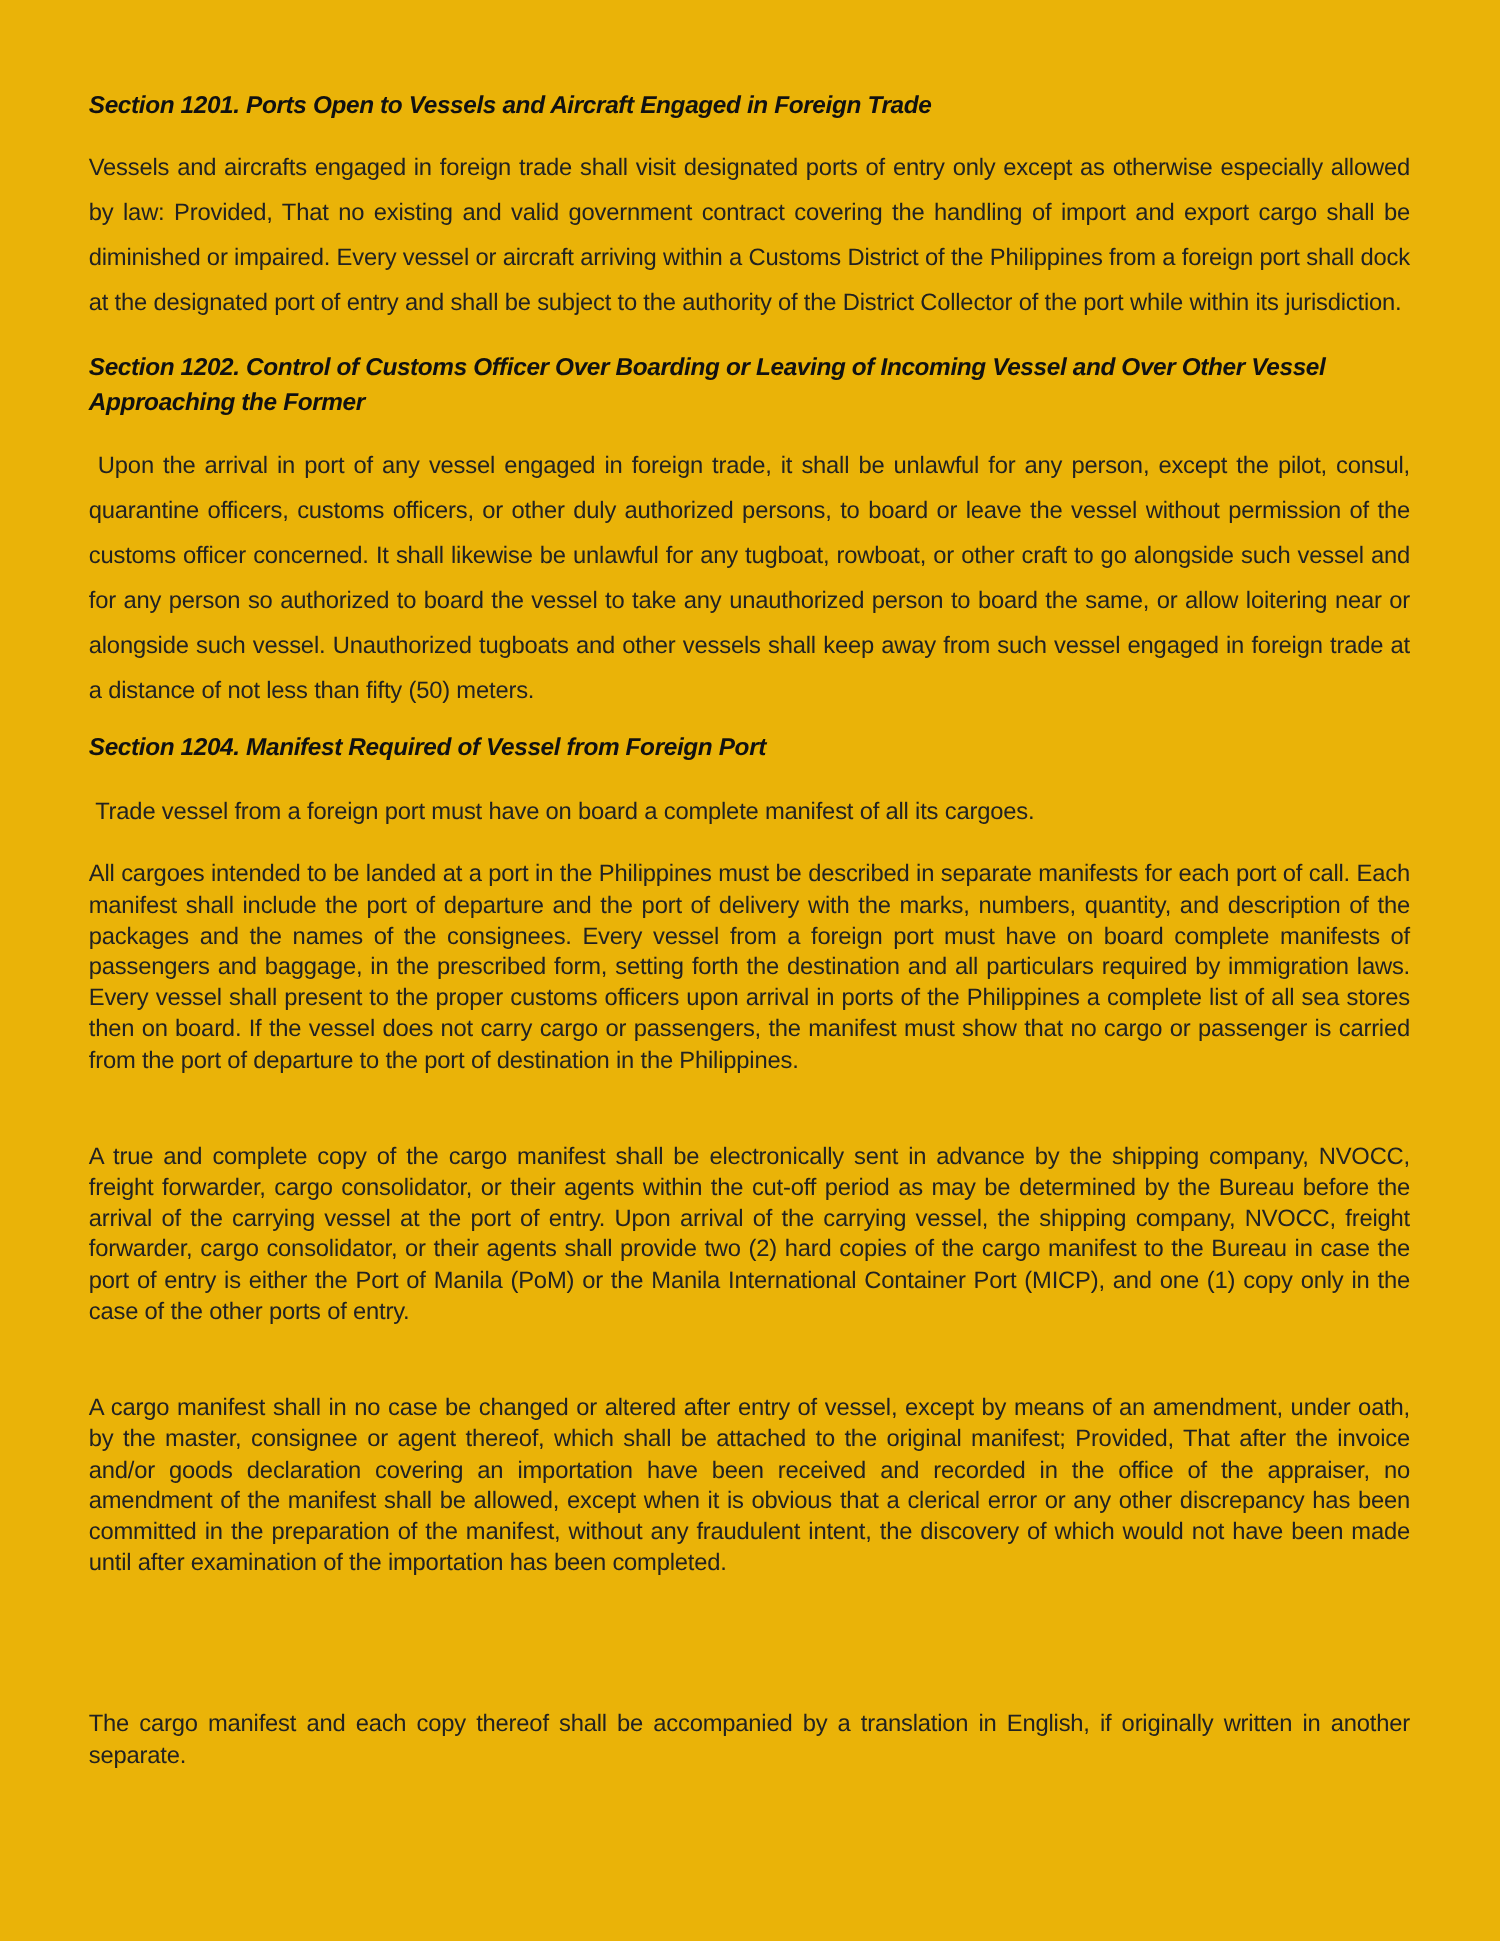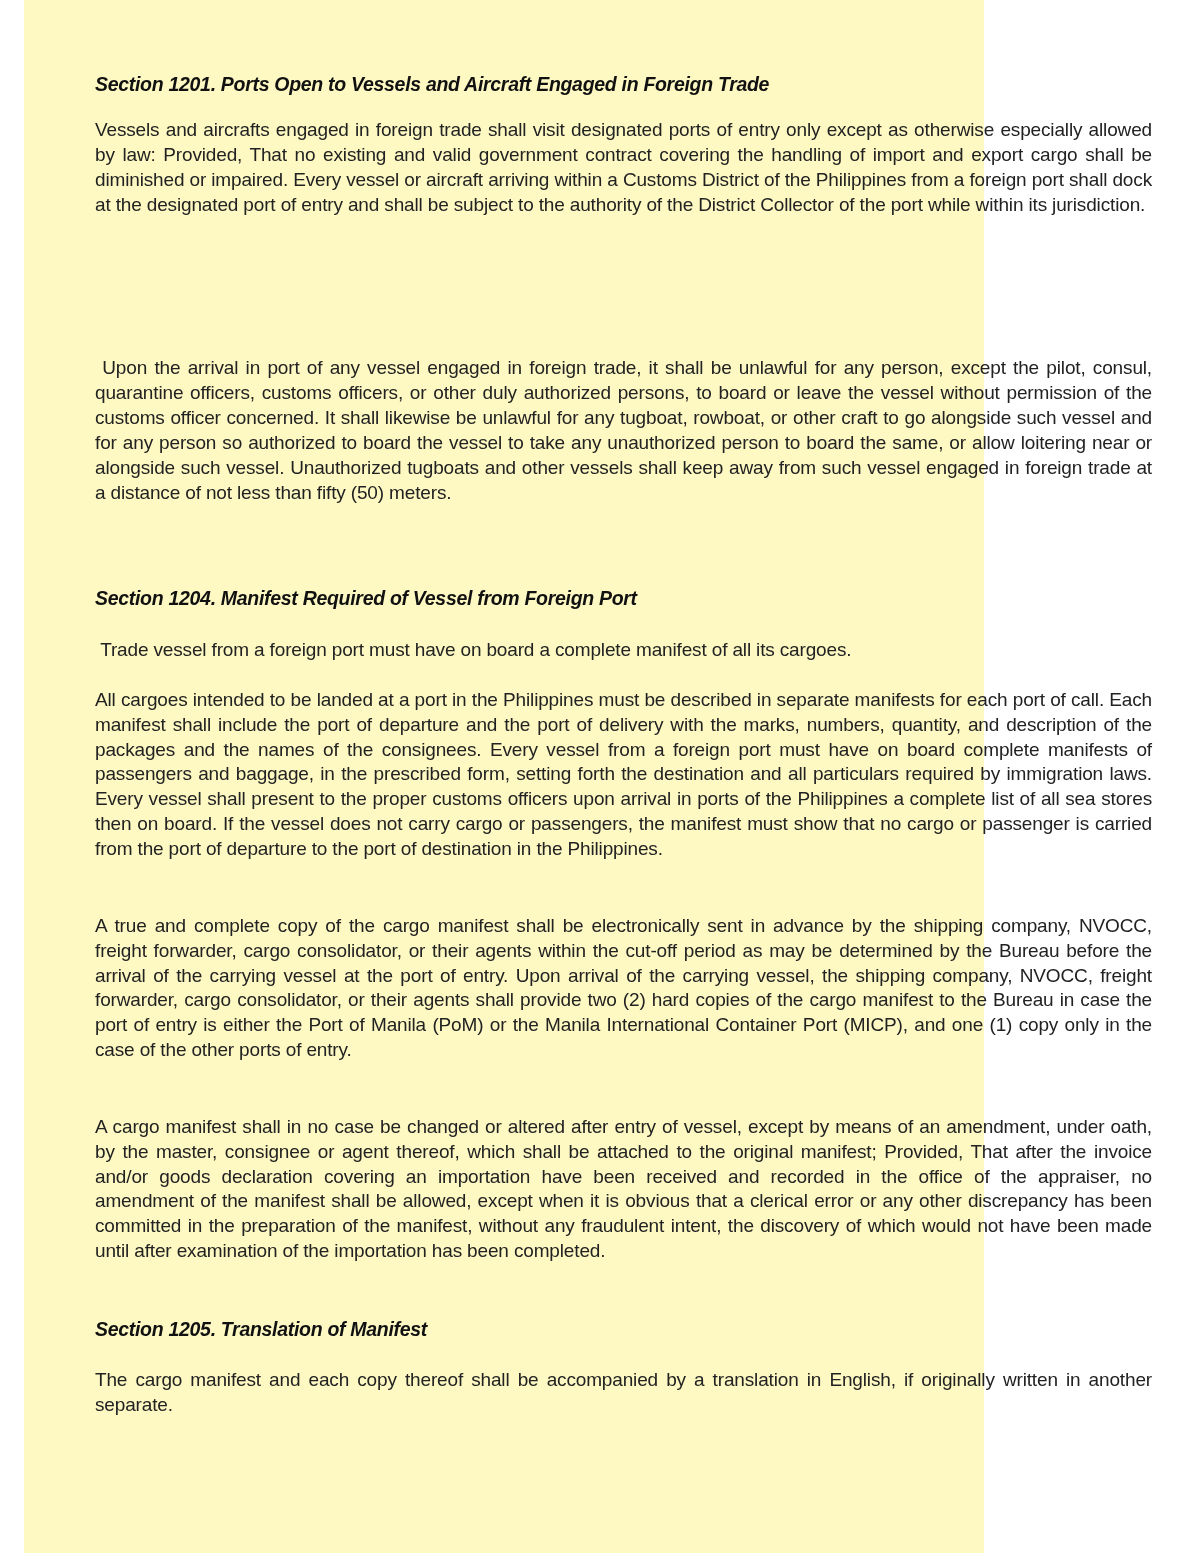--- a/index.html
+++ b/index.html
@@ -1,46 +1,45 @@
 <!DOCTYPE html>
 <html><head>
   <meta charset="utf-8">
   <style>
     html, body { margin: 0; padding: 0; background: #ffffff; }
     body { width: 1200px; height: 1553px; position: relative; overflow: hidden; }
     .page {
-      position: absolute; left: 0; top: 0; width: 960px; height: 1553px;
-      background: #fef9c3; color: #1a1a1a;
+      position: absolute; left: 0; top: 0; width: 1200px; height: 1553px;
+      background: #eab308; color: #1a1a1a;
       font-family: "Liberation Sans", "DejaVu Sans", sans-serif;
-      margin-left: 24px;
     }
     .blk { position: absolute; left: 71px; width: 1057px; margin: 0; }
     .heading {
       font-weight: bold; font-style: italic; font-size: 19.5px;
       letter-spacing: -0.3px; color: #111;
     }
     .para {
       font-size: 19px; text-align: justify; color: #222;
       letter-spacing: -0.15px;
     }
-    .lh28 { line-height: 25px; }
+    .lh28 { line-height: 36px; }
     .lh25 { line-height: 24.8px; }
   </style>
 </head>
 <body>
 
 <div class="page">
 
   <h2 class="blk heading" style="top:71px; line-height:26px;">Section 1201. Ports Open to Vessels and Aircraft Engaged in Foreign Trade</h2>
   <p class="blk para lh28" style="top:117px;">Vessels and aircrafts engaged in foreign trade shall visit designated ports of entry only except as otherwise especially allowed by law: Provided, That no existing and valid government contract covering the handling of import and export cargo shall be diminished or impaired. Every vessel or aircraft arriving within a Customs District of the Philippines from a foreign port shall dock at the designated port of entry and shall be subject to the authority of the District Collector of the port while within its jurisdiction.</p>
 
+  <h2 class="blk heading" style="top:280px; line-height:28px;">Section 1202. Control of Customs Officer Over Boarding or Leaving of Incoming Vessel and Over Other Vessel Approaching the Former</h2>
   <p class="blk para lh28" style="top:355px; white-space: pre-wrap;"> Upon the arrival in port of any vessel engaged in foreign trade, it shall be unlawful for any person, except the pilot, consul, quarantine officers, customs officers, or other duly authorized persons, to board or leave the vessel without permission of the customs officer concerned. It shall likewise be unlawful for any tugboat, rowboat, or other craft to go alongside such vessel and for any person so authorized to board the vessel to take any unauthorized person to board the same, or allow loitering near or alongside such vessel. Unauthorized tugboats and other vessels shall keep away from such vessel engaged in foreign trade at a distance of not less than fifty (50) meters.</p>
 
   <h2 class="blk heading" style="top:585px; line-height:26px;">Section 1204. Manifest Required of Vessel from Foreign Port</h2>
   <p class="blk para lh25" style="top:638px; white-space: pre-wrap;"> Trade vessel from a foreign port must have on board a complete manifest of all its cargoes.</p>
   <p class="blk para lh25" style="top:688px;">All cargoes intended to be landed at a port in the Philippines must be described in separate manifests for each port of call. Each manifest shall include the port of departure and the port of delivery with the marks, numbers, quantity, and description of the packages and the names of the consignees. Every vessel from a foreign port must have on board complete manifests of passengers and baggage, in the prescribed form, setting forth the destination and all particulars required by immigration laws. Every vessel shall present to the proper customs officers upon arrival in ports of the Philippines a complete list of all sea stores then on board. If the vessel does not carry cargo or passengers, the manifest must show that no cargo or passenger is carried from the port of departure to the port of destination in the Philippines.</p>
   <p class="blk para lh25" style="top:914px;">A true and complete copy of the cargo manifest shall be electronically sent in advance by the shipping company, NVOCC, freight forwarder, cargo consolidator, or their agents within the cut-off period as may be determined by the Bureau before the arrival of the carrying vessel at the port of entry. Upon arrival of the carrying vessel, the shipping company, NVOCC, freight forwarder, cargo consolidator, or their agents shall provide two (2) hard copies of the cargo manifest to the Bureau in case the port of entry is either the Port of Manila (PoM) or the Manila International Container Port (MICP), and one (1) copy only in the case of the other ports of entry.</p>
   <p class="blk para lh25" style="top:1115px;">A cargo manifest shall in no case be changed or altered after entry of vessel, except by means of an amendment, under oath, by the master, consignee or agent thereof, which shall be attached to the original manifest; Provided, That after the invoice and/or goods declaration covering an importation have been received and recorded in the office of the appraiser, no amendment of the manifest shall be allowed, except when it is obvious that a clerical error or any other discrepancy has been committed in the preparation of the manifest, without any fraudulent intent, the discovery of which would not have been made until after examination of the importation has been completed.</p>
 
-  <h2 class="blk heading" style="top:1316px; line-height:26px;">Section 1205. Translation of Manifest</h2>
   <p class="blk para lh25" style="top:1368px;">The cargo manifest and each copy thereof shall be accompanied by a translation in English, if originally written in another separate.</p>
 
 </div>
 
 </body></html>

